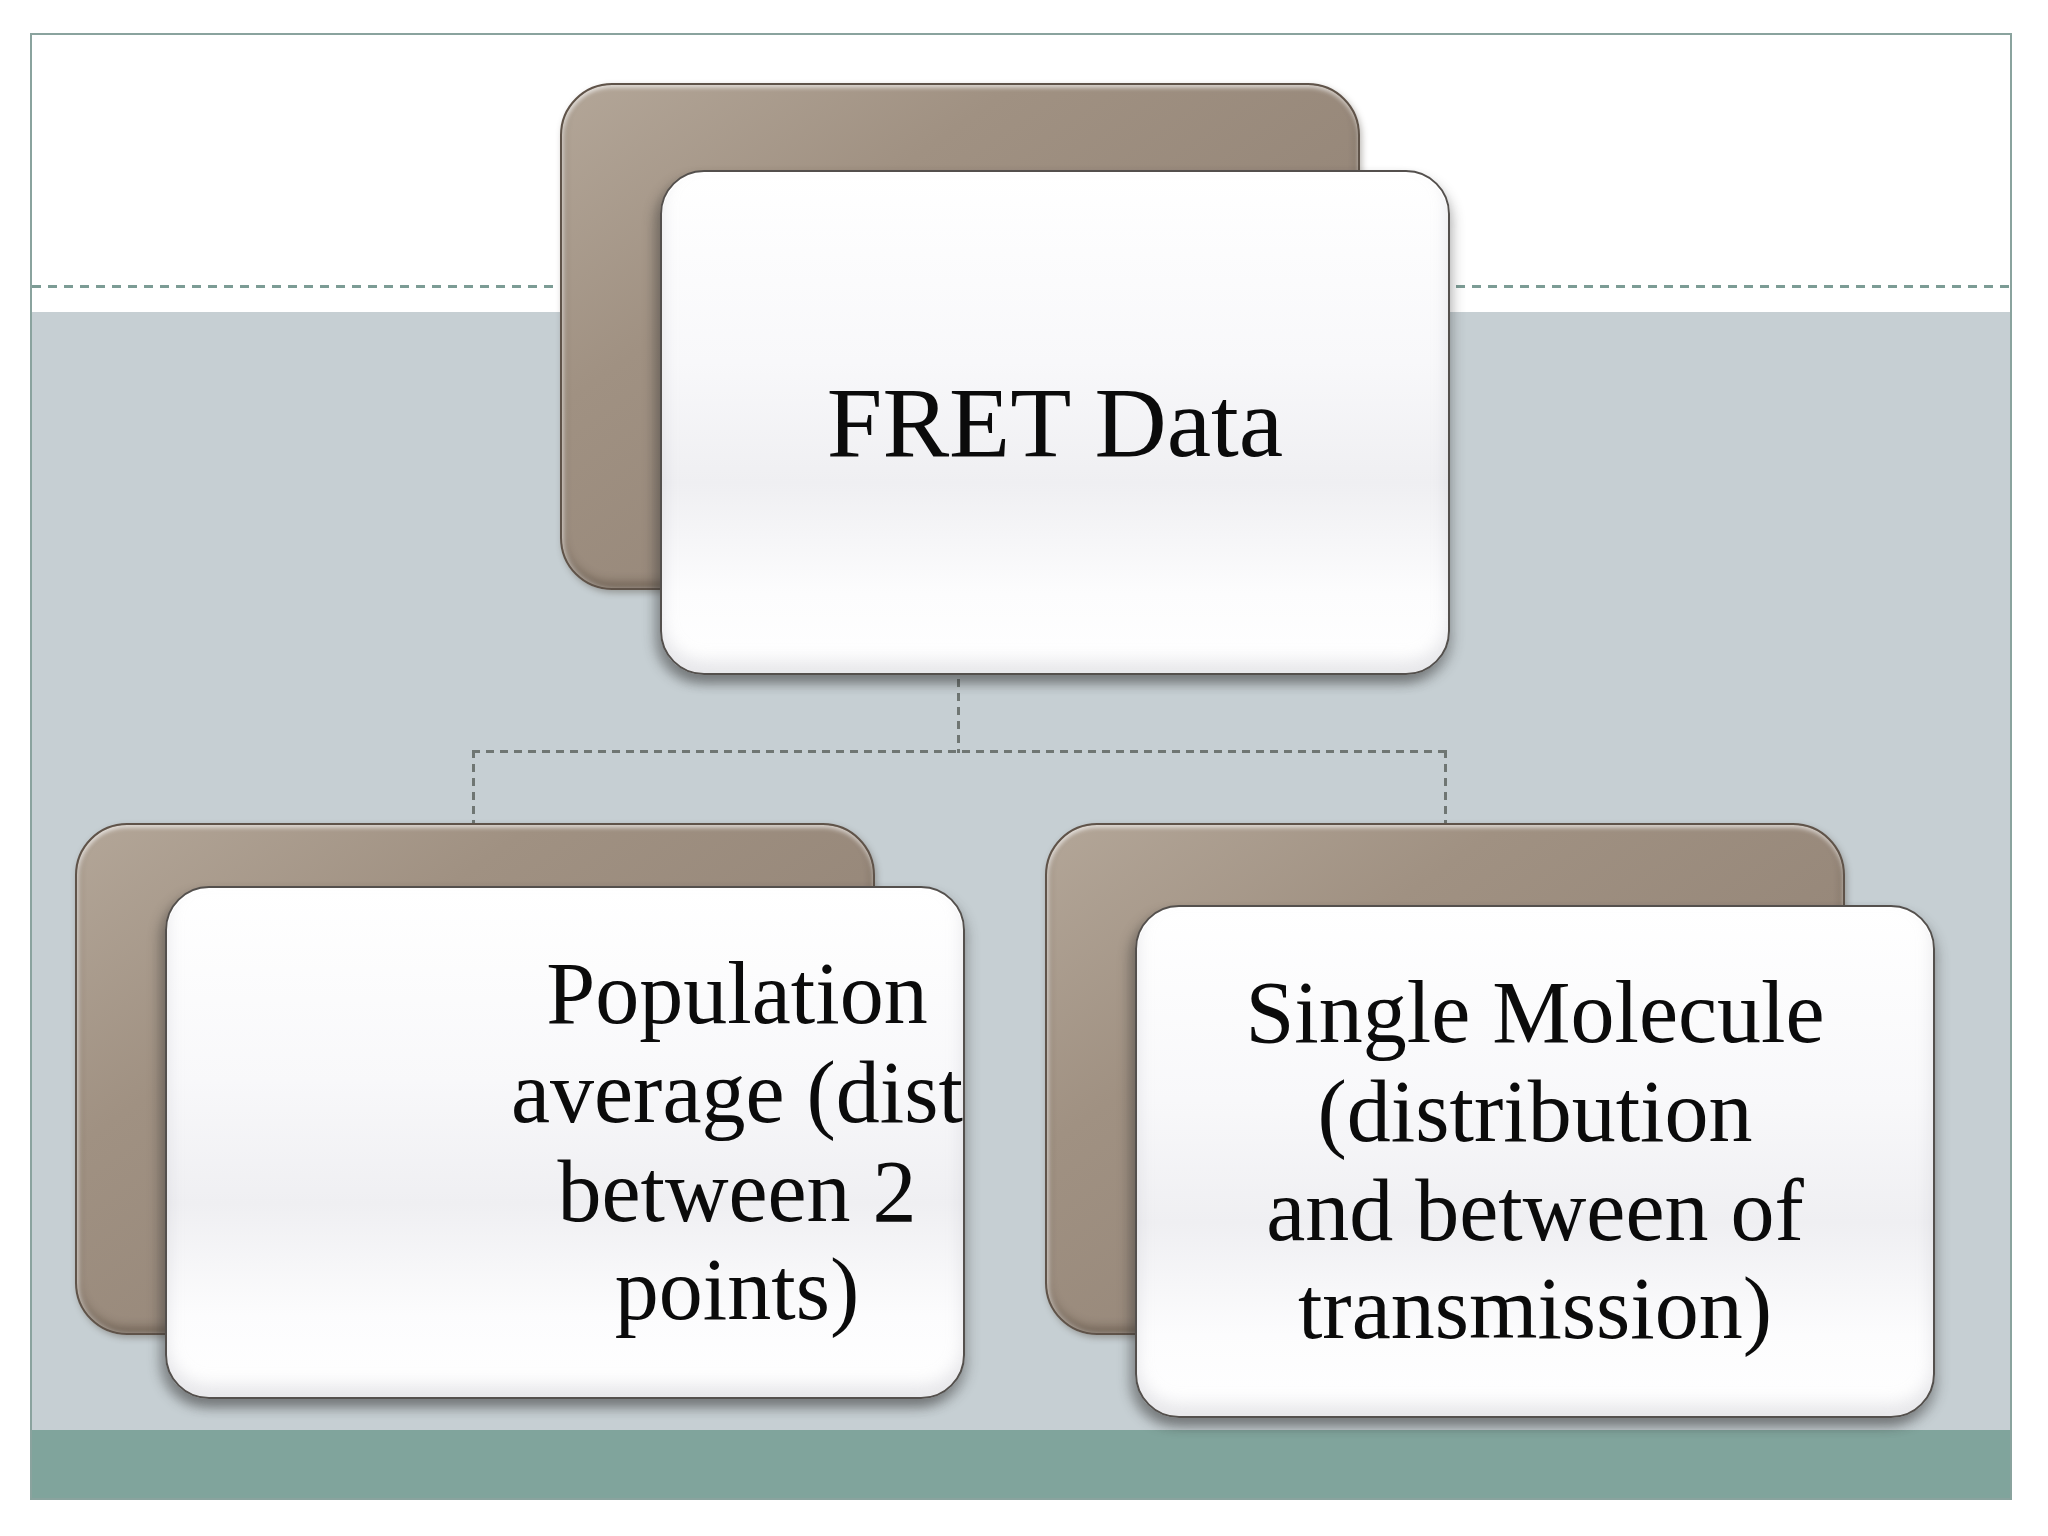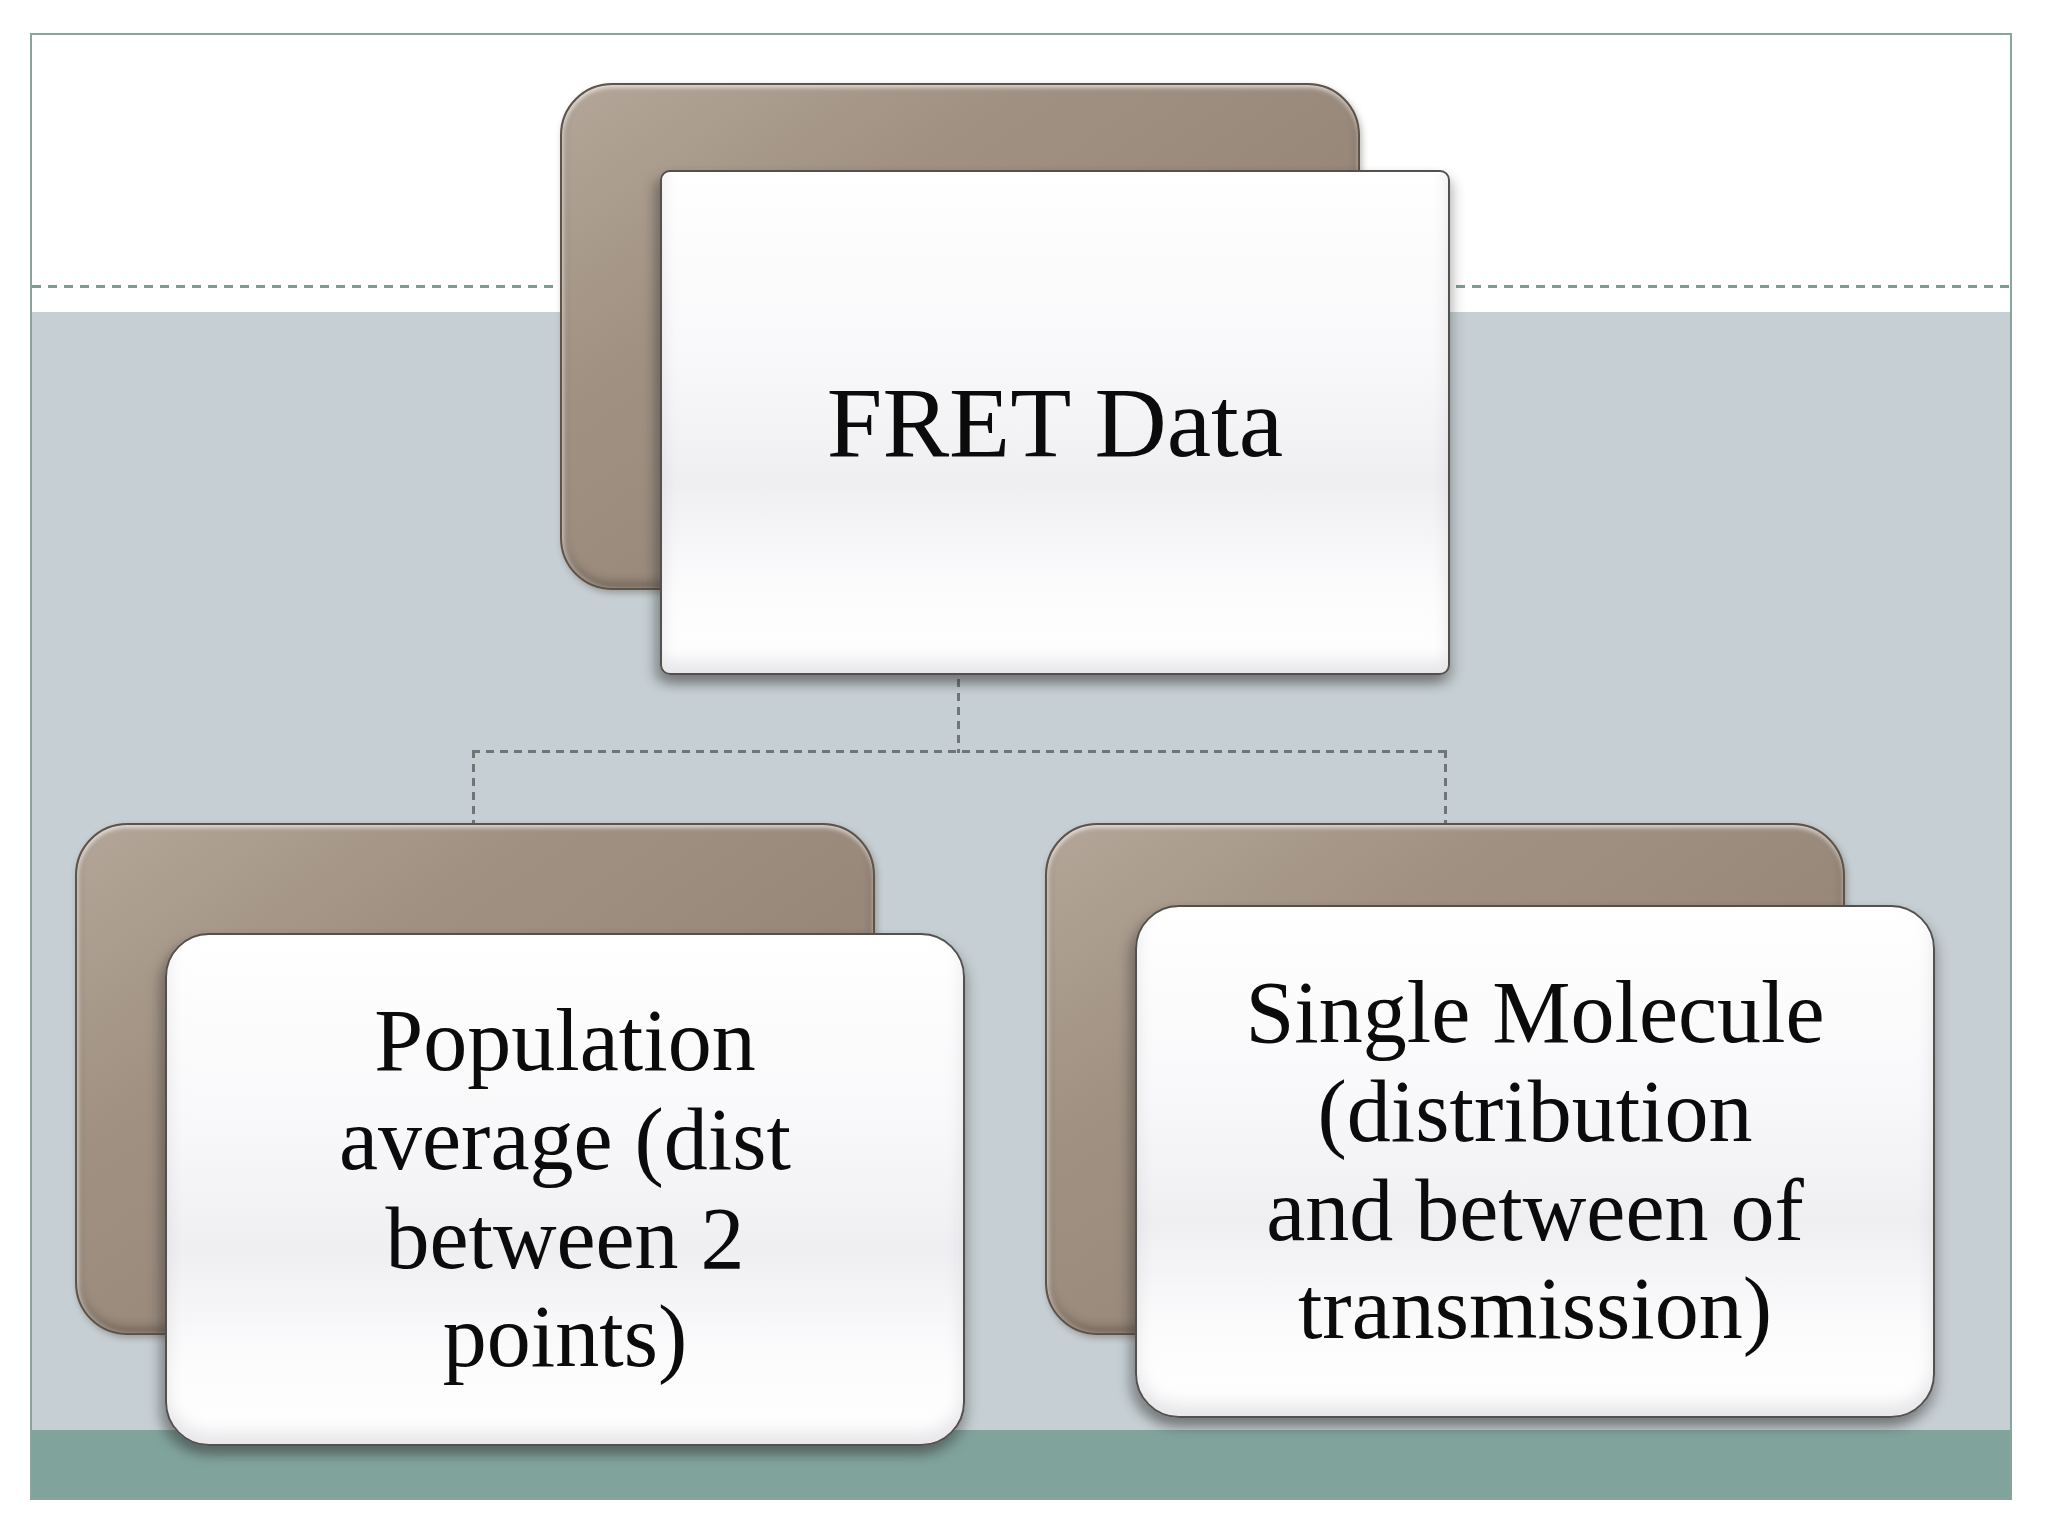--- a/index.html
+++ b/index.html
@@ -71,26 +71,26 @@
       -6px 8px 12px rgba(55,55,55,.40),
       4px 8px 12px rgba(55,55,55,.28),
       inset 0 2px 0 #ffffff,
       inset 0 -12px 16px rgba(185,185,195,.35),
       inset 0 -2px 0 #ffffff;
     z-index:6;
     display:flex;align-items:center;justify-content:center;
     text-align:center;color:#0b0b0b;
   }
   .node-label{white-space:pre-line;}
-  .root-card{left:660px;top:170px;width:786px;height:501px;border-radius:10px;}
+  .root-card{left:660px;top:170px;width:786px;height:501px;}
   .root-back{left:560px;top:83px;width:796px;height:503px;}
   .root-card .node-label{font-size:100px;line-height:1.1;}
   .child-card .node-label{font-size:88px;line-height:1.12;}
   .left-back{left:75px;top:823px;width:796px;height:508px;}
-  .left-card{left:165px;top:933px;width:796px;height:509px;}
+  .left-card{left:165px;top:886px;width:796px;height:509px;justify-content:flex-end;}
   .right-back{left:1045px;top:823px;width:796px;height:508px;}
   .right-card{left:1135px;top:905px;width:796px;height:509px;}
 </style>
 </head>
 <body>
 
 <div class="abs content-bg"></div>
 <div class="abs footer-band"></div>
 <div class="abs separator"></div>
 <div class="abs slide-frame"></div>

